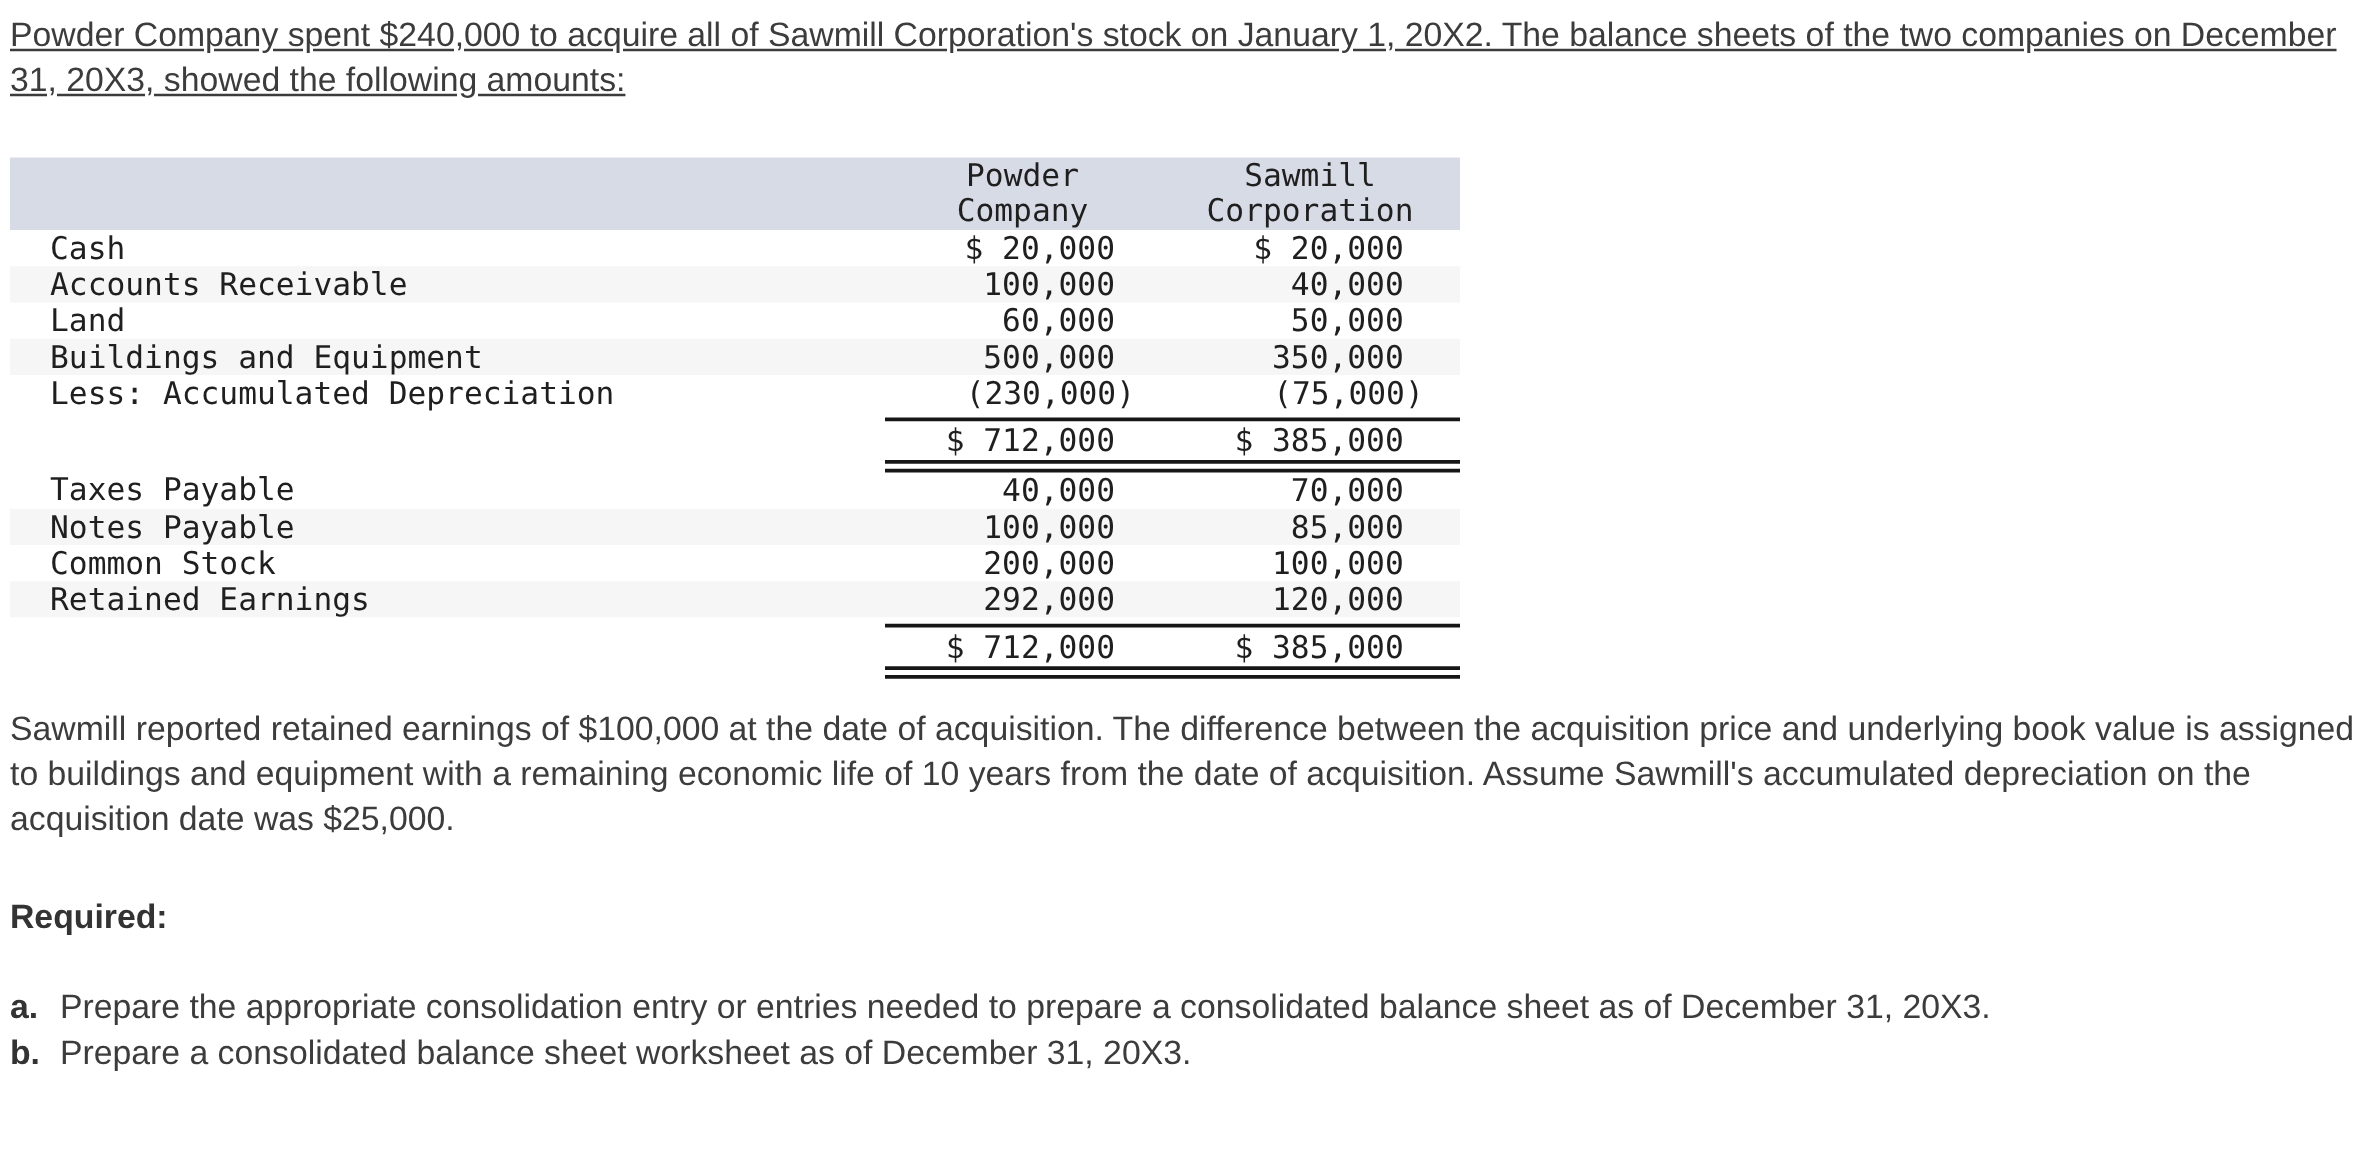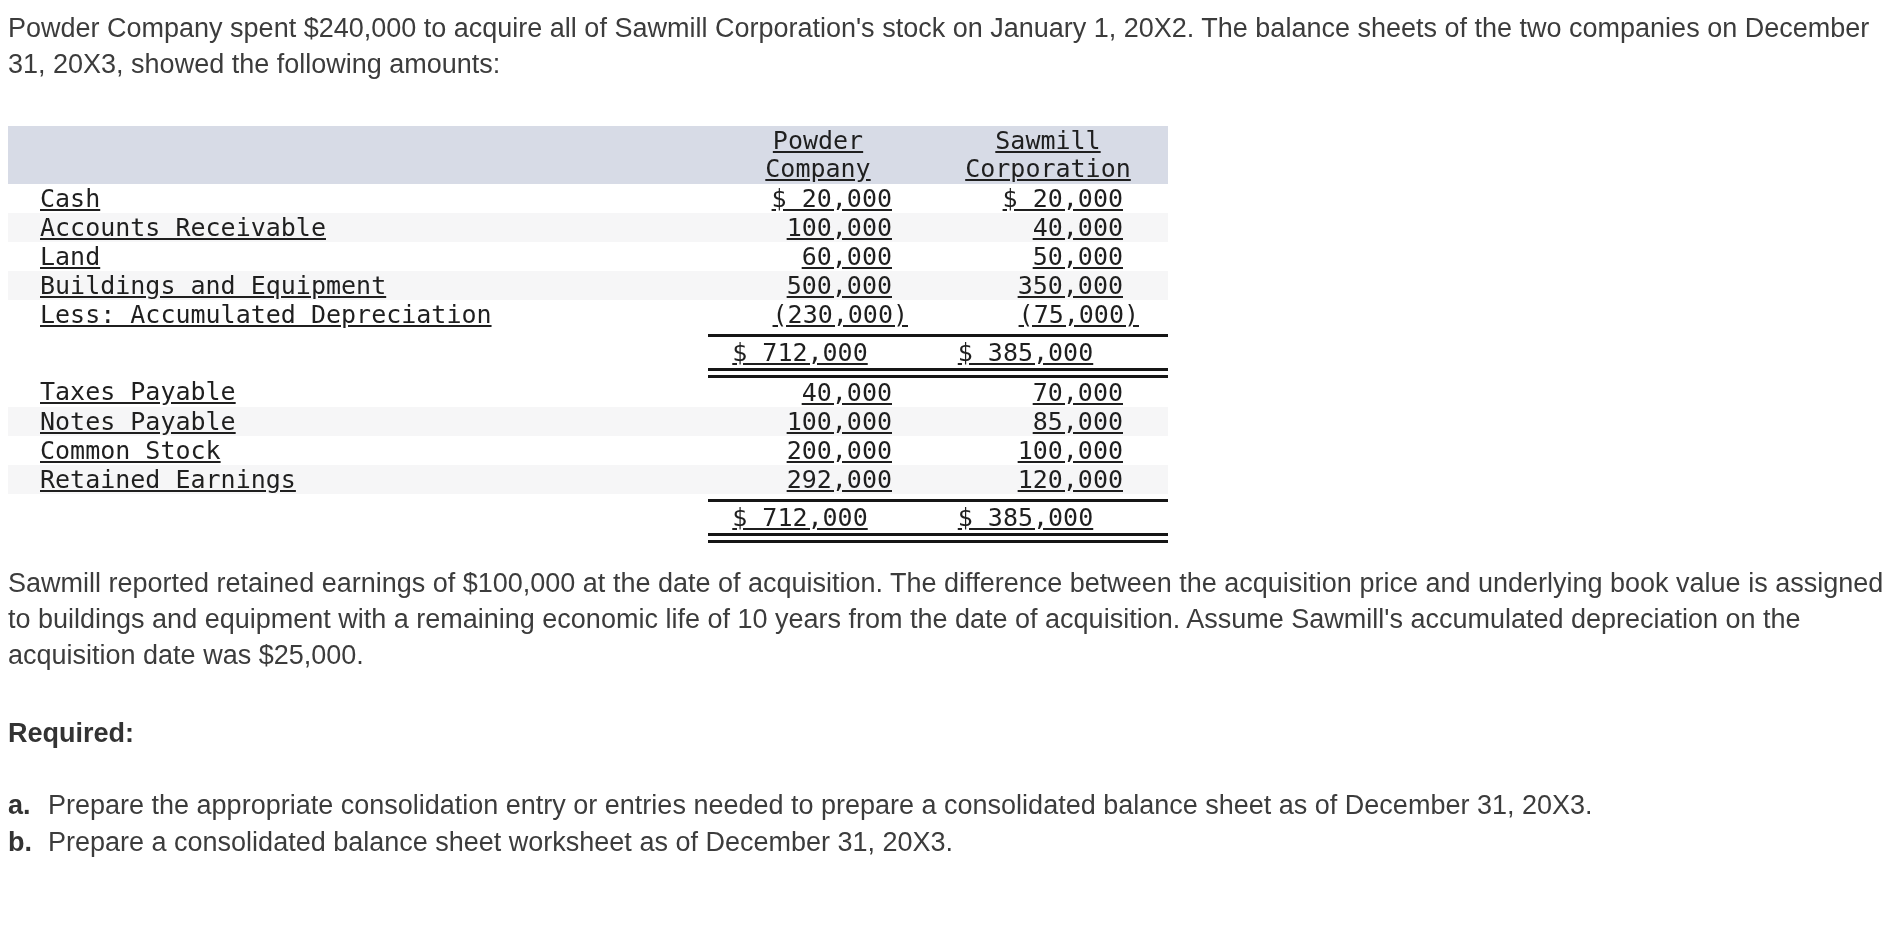--- a/index.html
+++ b/index.html
@@ -13,37 +13,37 @@
   }
   .page { padding: 10px 14px 0 8px; }
 
   .para {
     margin: 0;
     font-size: 27px;
     line-height: 36px;
     color: var(--text_color, #3c3c3c);
     max-width: 1880px;
   }
-  .intro { margin-bottom: 44px; }
+  .intro { margin-bottom: 44px; text-decoration: underline; }
   .notes { margin-top: 22px; }
 
   
   .bs-table {
     border-collapse: collapse;
     table-layout: fixed;
     width: 1160px;
     font-family: "DejaVu Sans Mono", "Liberation Mono", monospace;
     font-size: 25px;
     color: var(--table_text_color, #1f1f1f);
   }
   .c-label   { width: 700px; }
   .c-powder  { width: 220px; }
   .c-sawmill { width: 240px; }
 
-  .bs-table th, .bs-table td { padding: 0; margin: 0; text-decoration: underline; }
+  .bs-table th, .bs-table td { padding: 0; margin: 0; }
 
   tr.head th {
     background: var(--header_bg, #d7dbe6);
     height: 58px;
     font-weight: normal;
     vertical-align: middle;
   }
   .head-line { line-height: 28px; text-align: center; }
 
   .bs-table td {
@@ -57,21 +57,21 @@
   td.p { padding-right: 36px; }
   td.s { padding-right: 45px; }
   td.p.paren { padding-right: 20px; }
   td.s.paren { padding-right: 29px; }
 
   tr.stripe td { background: var(--stripe_bg, #f6f6f7); }
 
   tr.spacer td { height: 5px; line-height: 5px; background: #ffffff; }
 
   tr.total td { height: 31px; line-height: 31px; }
-  tr.total td.num { border-top: 3px solid var(--rule_color, #161616); text-align: center; }
+  tr.total td.num { border-top: 3px solid var(--rule_color, #161616); }
 
   tr.dbl td { height: 4px; line-height: 4px; }
   tr.dbl td.num {
     border-top: 3px solid var(--rule_color, #161616);
     border-bottom: 3px solid var(--rule_color, #161616);
   }
 
   
   .required-heading {
     margin: 44px 0 0 0;

